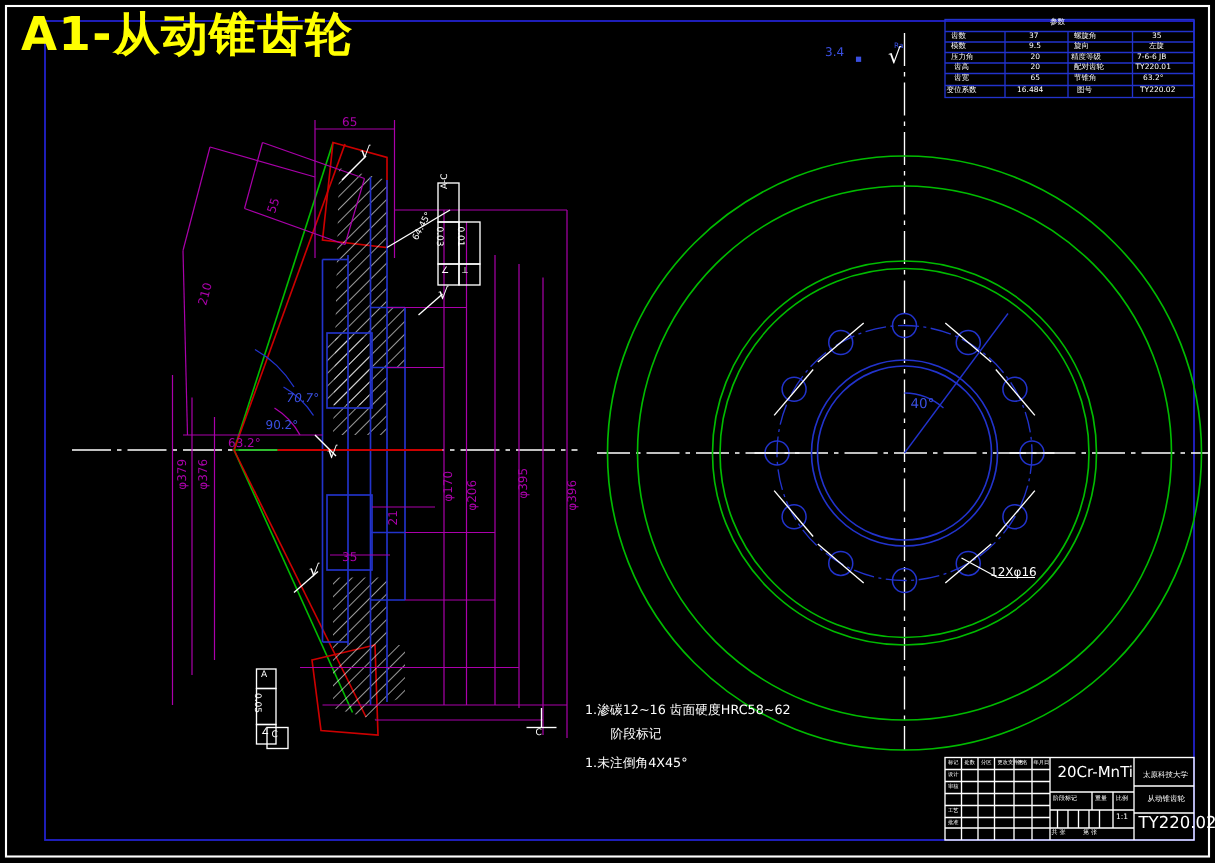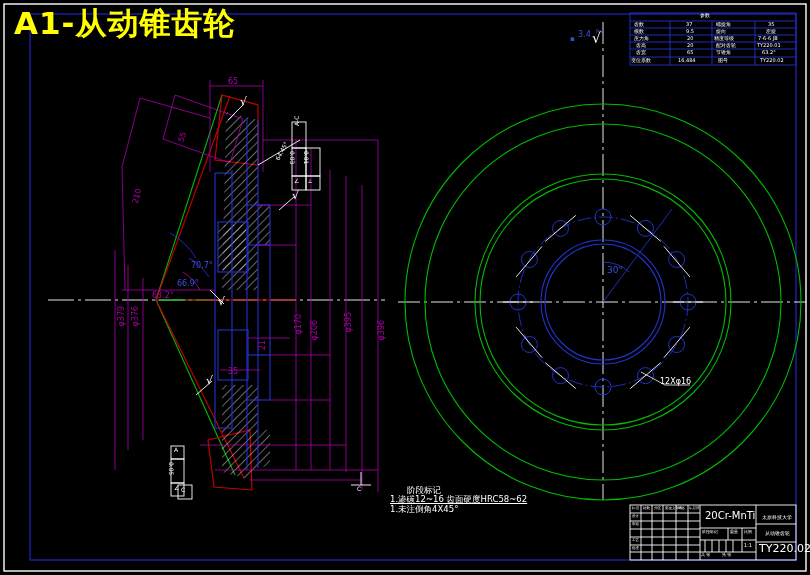--- a/index.html
+++ b/index.html
@@ -241,21 +241,21 @@
       <line x1="726" y1="540" x2="726" y2="552"></line>
       <line x1="733" y1="540" x2="733" y2="552"></line>
 
       <line x1="756" y1="524" x2="796" y2="524"></line>
       <line x1="756" y1="542" x2="796" y2="542"></line>
     </g>
   </svg>
 
   <div class="ttl">A1-从动锥齿轮</div>
 
-  <div class="txt blu" style="left:578px;top:31px;font-size:8px;">3.4</div>
+  <div class="txt blu" style="left:550px;top:31px;font-size:8px;">3.4</div>
   <div class="txt blu t5" style="left:596px;top:29px;">Ra</div>
   <div class="txt wht" style="left:592px;top:31px;font-size:14px;">√</div>
   <div class="txt blu" style="left:570px;top:36px;font-size:7px;">▪</div>
 
   <div class="txt wht t5" style="left:700px;top:13px;">参数</div>
   <div class="txt wht t5" style="left:634px;top:22px;">齿数</div>
   <div class="txt wht t5" style="left:686px;top:22px;">37</div>
   <div class="txt wht t5" style="left:716px;top:22px;">螺旋角</div>
   <div class="txt wht t5" style="left:768px;top:22px;">35</div>
 
@@ -283,22 +283,22 @@
   <div class="txt wht t5" style="left:678px;top:58px;">16.484</div>
   <div class="txt wht t5" style="left:718px;top:58px;">图号</div>
   <div class="txt wht t5" style="left:760px;top:58px;">TY220.02</div>
 
   <div class="txt mag" style="left:228px;top:78px;">65</div>
   <div class="txt mag" style="left:178px;top:133px;transform:rotate(-72deg);">55</div>
   <div class="txt mag" style="left:130px;top:192px;transform:rotate(-75deg);">210</div>
   <div class="txt mag" style="left:258px;top:341px;transform:rotate(-90deg);">21</div>
   <div class="txt mag" style="left:228px;top:368px;">35</div>
 
-  <div class="txt blu" style="left:191px;top:262px;">70.7°</div>
-  <div class="txt blu" style="left:177px;top:280px;">66.9°</div>
+  <div class="txt blu" style="left:191px;top:262px;font-style:italic;">70.7°</div>
+  <div class="txt blu" style="left:177px;top:280px;">90.2°</div>
   <div class="txt mag" style="left:152px;top:292px;">63.2°</div>
   <div class="txt wht t6" style="left:272px;top:148px;transform:rotate(-62deg);">64.45°</div>
 
   <div class="txt mag" style="left:289px;top:320px;transform:rotate(-90deg);">φ170</div>
   <div class="txt mag" style="left:305px;top:326px;transform:rotate(-90deg);">φ206</div>
   <div class="txt mag" style="left:339px;top:318px;transform:rotate(-90deg);">φ395</div>
   <div class="txt mag" style="left:372px;top:326px;transform:rotate(-90deg);">φ396</div>
   <div class="txt mag" style="left:112px;top:312px;transform:rotate(-90deg);">φ379</div>
   <div class="txt mag" style="left:126px;top:312px;transform:rotate(-90deg);">φ376</div>
 
@@ -312,25 +312,25 @@
   <div class="txt wht t6" style="left:174px;top:462px;transform:rotate(90deg);transform-origin:left top;">0.05</div>
   <div class="txt wht t6" style="left:174px;top:485px;">∠</div>
   <div class="txt wht t6" style="left:181px;top:487px;">C</div>
   <div class="txt wht t6" style="left:357px;top:486px;">C</div>
 
   <div class="txt wht" style="left:240px;top:96px;font-size:11px;">√</div>
   <div class="txt wht" style="left:292px;top:190px;font-size:11px;">√</div>
   <div class="txt wht" style="left:218px;top:296px;font-size:11px;">√</div>
   <div class="txt wht" style="left:206px;top:375px;font-size:11px;">√</div>
 
-  <div class="txt blu" style="left:607px;top:266px;font-size:9px;">30°</div>
+  <div class="txt blu" style="left:607px;top:266px;font-size:9px;">40°</div>
   <div class="txt wht" style="left:660px;top:378px;font-size:8px;">12Xφ16</div>
 
   <div class="txt notes" style="left:407px;top:484px;">阶段标记</div>
-  <div class="txt notes" style="left:390px;top:493px;text-decoration:underline;">1.渗碳12~16 齿面硬度HRC58~62</div>
+  <div class="txt notes" style="left:390px;top:468px;">1.渗碳12~16 齿面硬度HRC58~62</div>
   <div class="txt notes" style="left:390px;top:503px;">1.未注倒角4X45°</div>
 
   <div class="txt wht9" style="left:705px;top:511px;font-size:10px;">20Cr-MnTi</div>
   <div class="txt wht9" style="left:759px;top:543px;font-size:11px;">TY220.02</div>
   <div class="txt wht t5" style="left:744px;top:543px;">1:1</div>
   <div class="txt wht t5" style="left:762px;top:515px;">太原科技大学</div>
   <div class="txt wht t5" style="left:765px;top:531px;">从动锥齿轮</div>
   <div class="txt wht t5" style="left:702px;top:530px;font-size:4px;">阶段标记</div>
   <div class="txt wht t5" style="left:730px;top:530px;font-size:4px;">重量</div>
   <div class="txt wht t5" style="left:744px;top:530px;font-size:4px;">比例</div>

